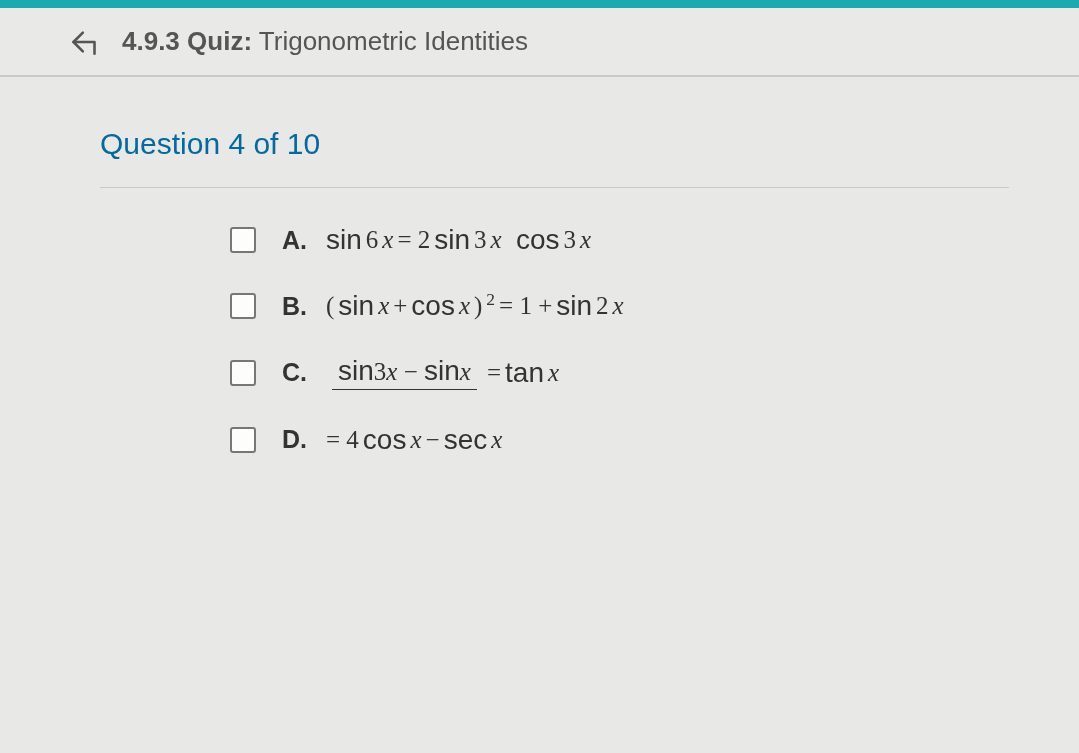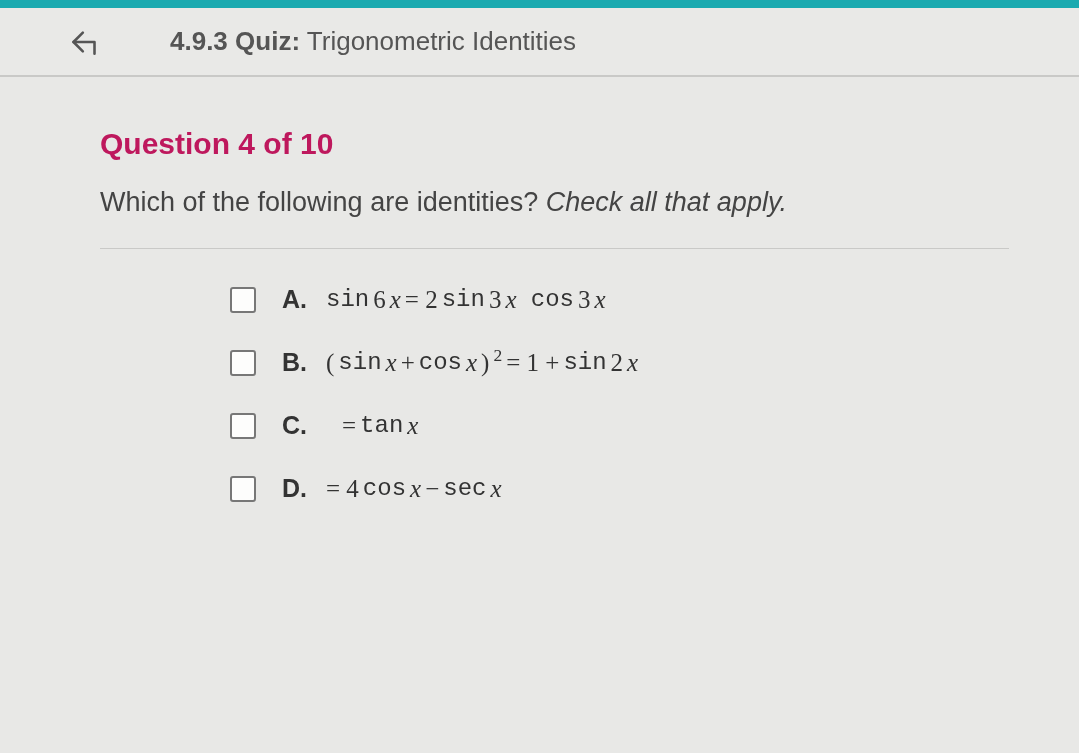--- a/index.html
+++ b/index.html
@@ -25,30 +25,29 @@
   .back-icon {
     width: 28px;
     height: 28px;
     margin-right: 24px;
     color: #555;
     flex-shrink: 0;
   }
   .header-text {
     font-size: 26px;
     color: #555;
-    margin-left: 48px;
   }
   .header-text .bold { font-weight: bold; }
   .content {
     padding: 50px 70px 30px 100px;
   }
   .qnum {
     font-size: 30px;
-    font-weight: bold;
-    color: #be185d;
+    font-weight: normal;
+    color: #0369a1;
     margin-bottom: 26px;
   }
   .prompt {
     font-size: 27px;
     color: #444;
     margin-bottom: 30px;
   }
   .prompt .italic { font-style: italic; }
   .divider {
     border: none;
@@ -81,21 +80,21 @@
     min-width: 28px;
   }
   .math {
     font-family: "Times New Roman", Times, serif;
     font-size: 25px;
     color: #333;
     display: inline-flex;
     align-items: center;
     gap: 4px;
   }
-  .func { font-family: Liberation Mono, monospace; font-size: 24px; }
+  .func { font-family: Liberation Sans, sans-serif; font-size: 28px; }
   .var { font-style: italic; }
   .frac {
     display: inline-flex;
     flex-direction: column;
     align-items: center;
     vertical-align: middle;
     margin: 0 6px;
     line-height: 1.1;
   }
   .frac .num { padding: 0 6px 2px 6px; border-bottom: 1.5px solid #333; }
@@ -114,24 +113,20 @@
   </svg>
   <div class="header-text">
     <span class="bold">4.9.3</span>
     <span class="bold">Quiz:</span>
     <span>Trigonometric Identities</span>
   </div>
 </div>
 
 <div class="content">
   <div class="qnum">Question 4 of 10</div>
-  <div class="prompt">
-    <span>Which of the following are identities?</span>
-    <span class="italic">Check all that apply.</span>
-  </div>
   <hr class="divider">
 
   <div class="options">
 
     <div class="option">
       <div class="checkbox"></div>
       <span class="opt-letter">A.</span>
       <span class="math" title="sin 6x = 2 sin 3x cos 3x">
         <span class="func">sin</span>6<span class="var">x</span> = 2 <span class="func">sin</span>3<span class="var">x</span>&nbsp;<span class="func">cos</span>3<span class="var">x</span>
       </span>
@@ -143,20 +138,21 @@
       <span class="math" title="(sin x + cos x)^2 = 1 + sin 2x">
         (<span class="func">sin</span><span class="var">x</span> + <span class="func">cos</span><span class="var">x</span>)<span class="sup">2</span> = 1 + <span class="func">sin</span>2<span class="var">x</span>
       </span>
     </div>
 
     <div class="option">
       <div class="checkbox"></div>
       <span class="opt-letter">C.</span>
       <span class="math" title="(sin 3x - sin x) / (cos 3x + cos x) = tan x">
         <span class="frac">
+          <span class="num"><span class="func">sin</span>3<span class="var">x</span> − <span class="func">sin</span><span class="var">x</span></span>
         </span>
         = <span class="func">tan</span><span class="var">x</span>
       </span>
     </div>
 
     <div class="option">
       <div class="checkbox"></div>
       <span class="opt-letter">D.</span>
       <span class="math" title="sin 3x / (sin x cos x) = 4 cos x - sec x">
         = 4 <span class="func">cos</span><span class="var">x</span> − <span class="func">sec</span><span class="var">x</span>

